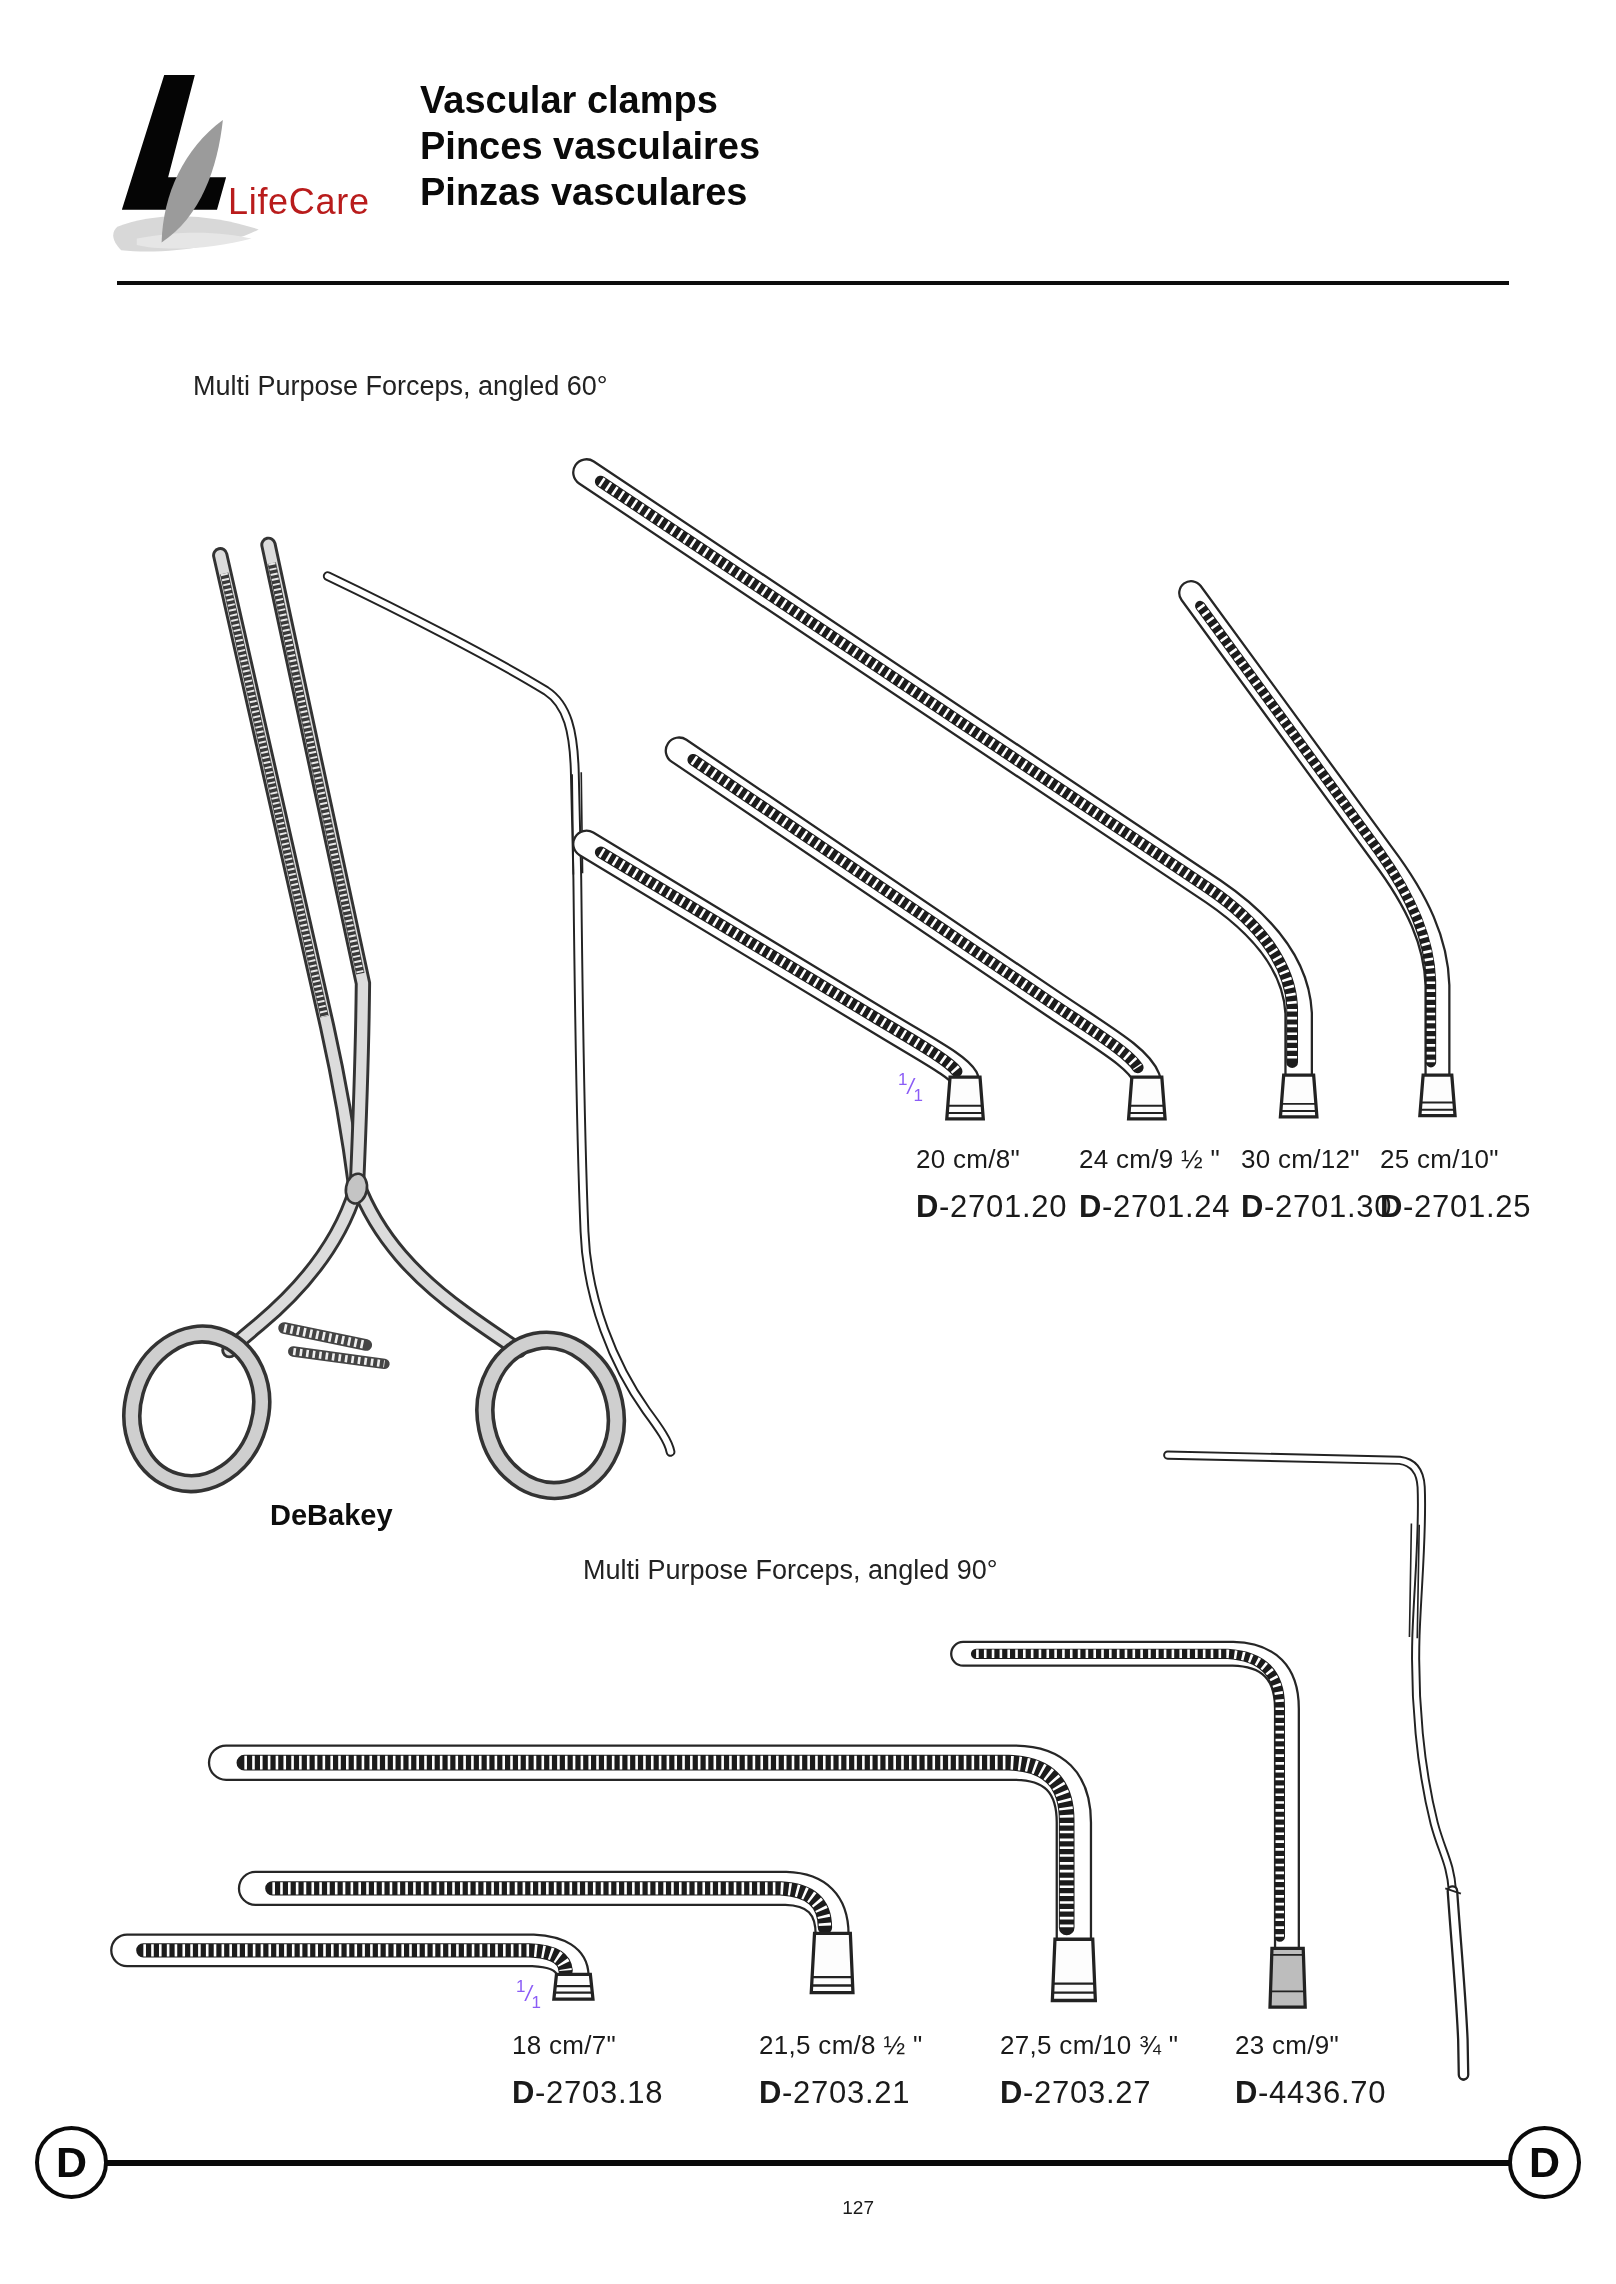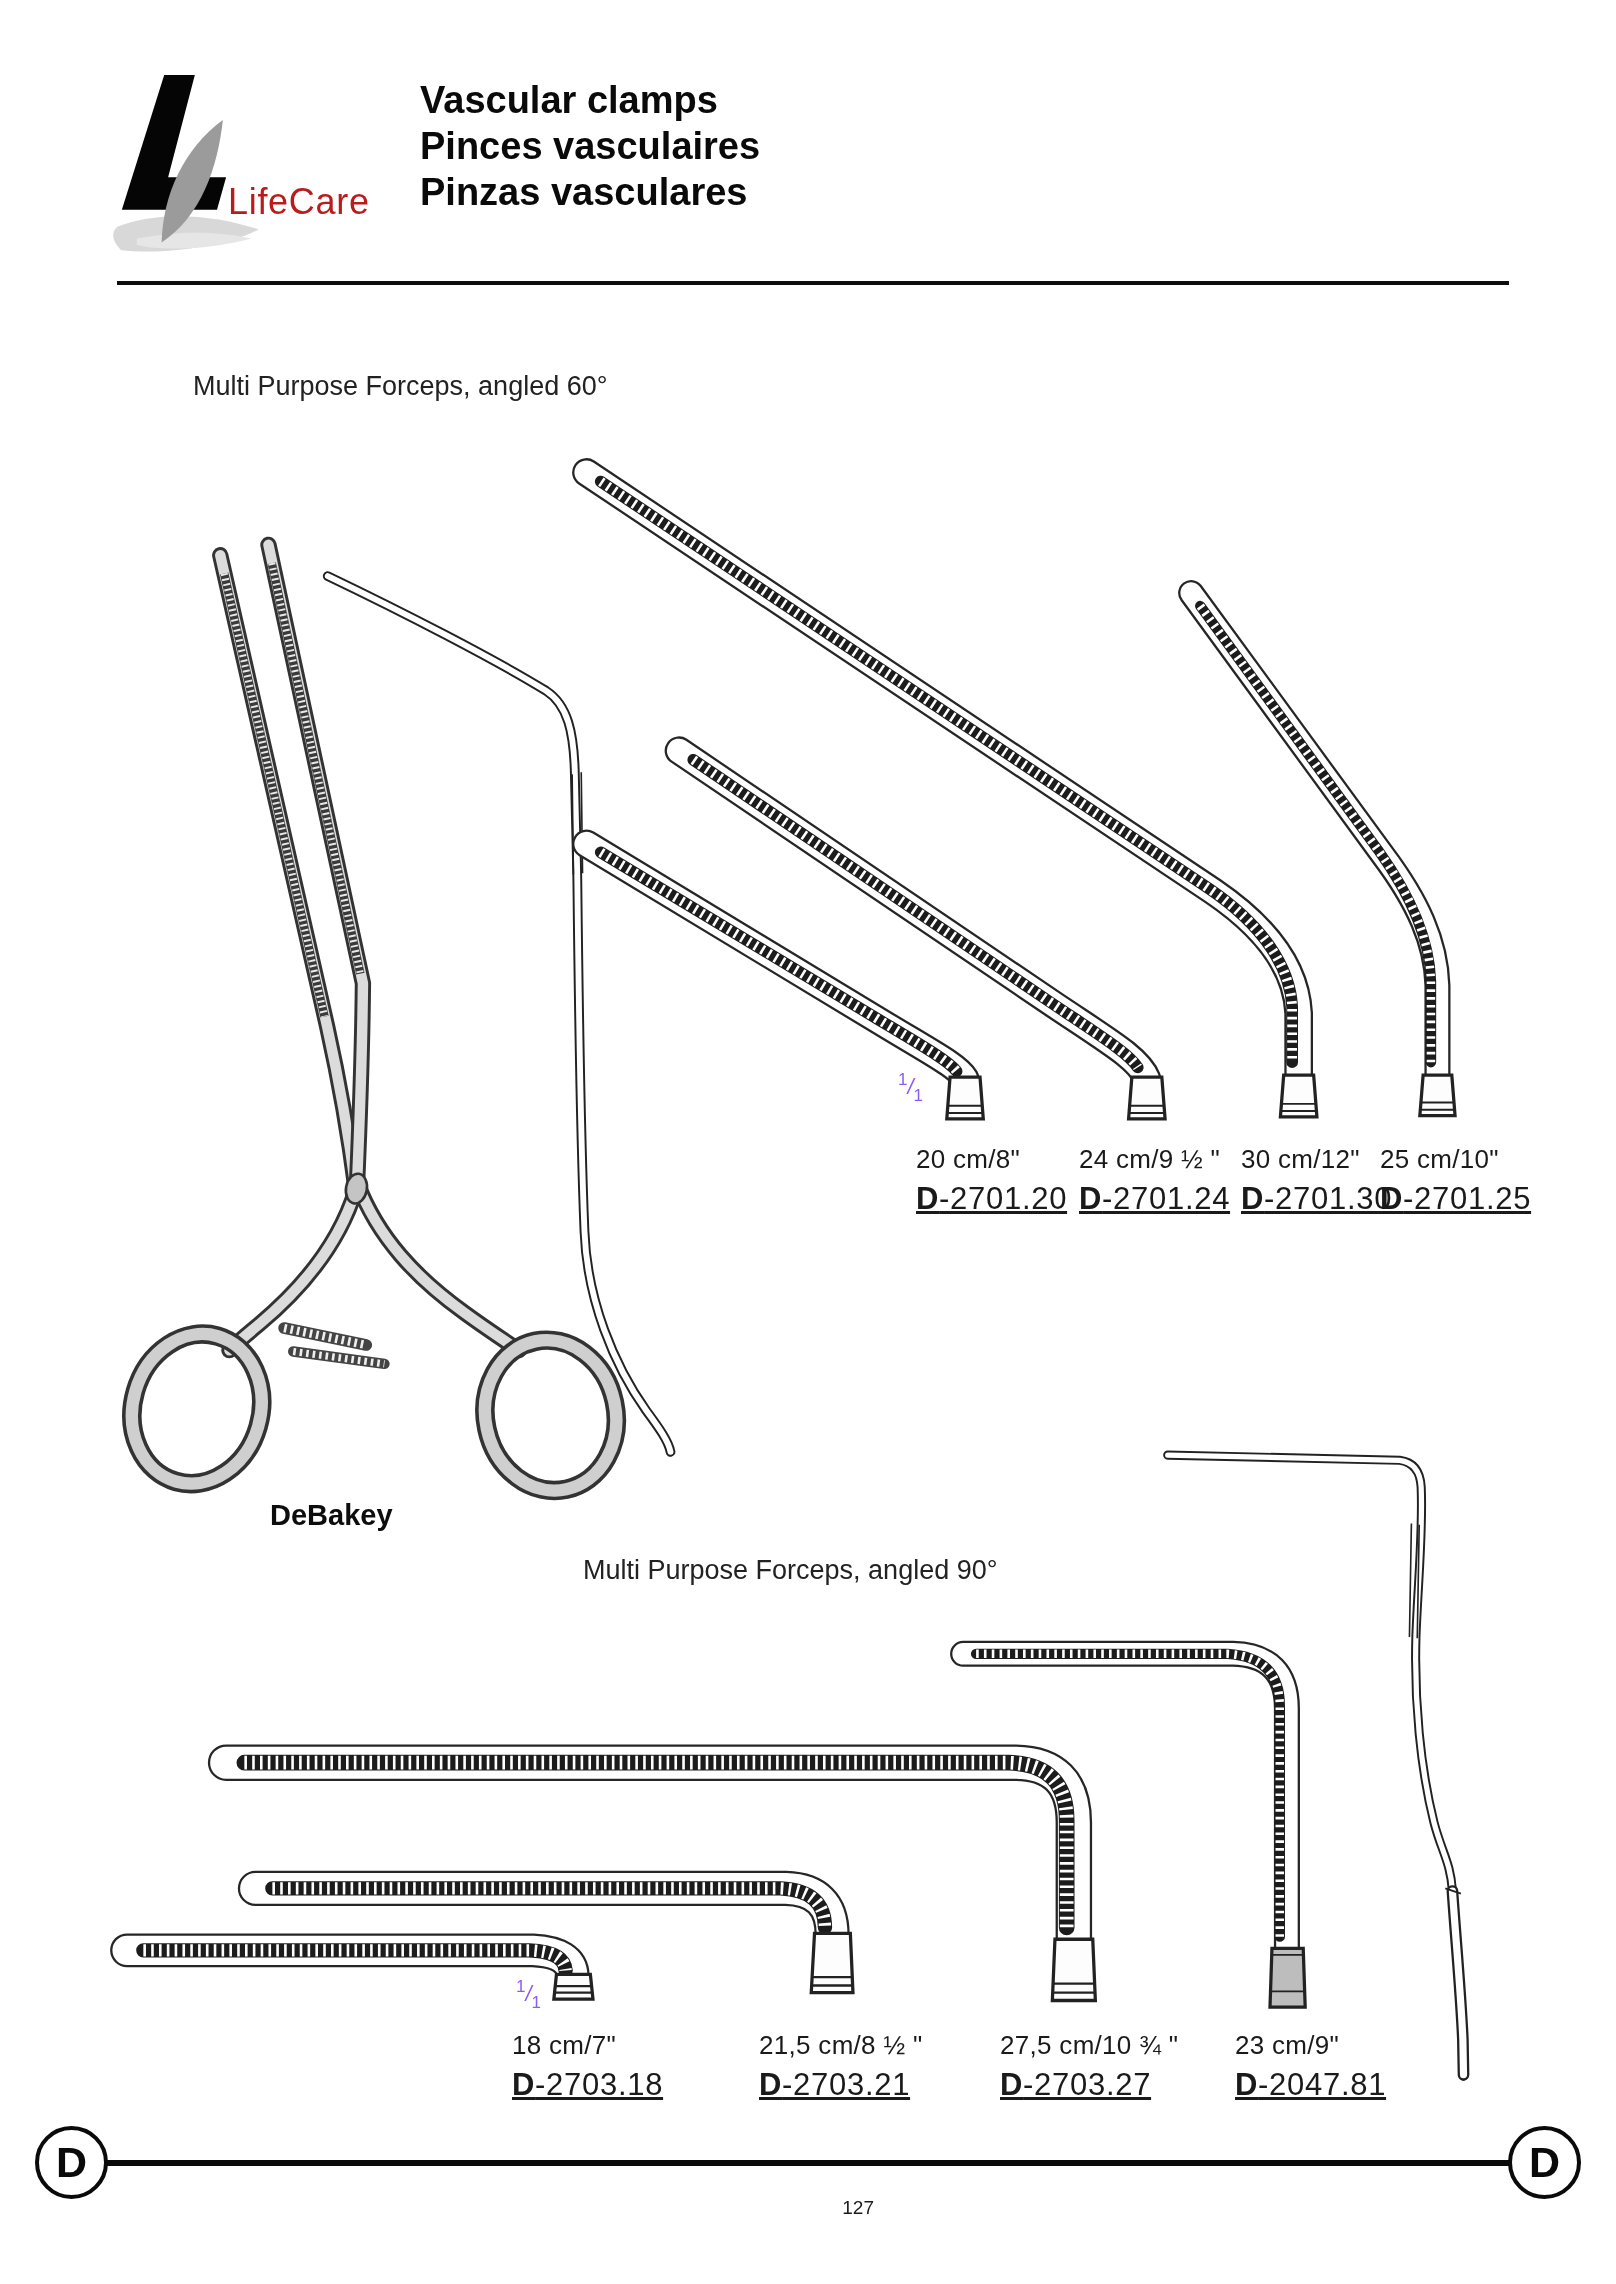--- a/index.html
+++ b/index.html
@@ -14,21 +14,21 @@
   .header-rule { left:117px; top:281px; width:1392px; height:3.9px; background:#0d0d0d; }
 
   .section-label { font-size:27px; color:#222; }
   .sec1 { left:164px; top:371px;margin-left:29px; }
   .sec2 { left:583px; top:1555px; }
   .eponym { left:270px; top:1499px; font-size:29px; font-weight:700; color:#0d0d0d; }
 
   
   .plabel { width:235px; color:#1a1a1a; }
   .psize { font-size:26px; letter-spacing:0.3px; }
-  .pcode { font-size:31px; margin-top:6px; letter-spacing:0.7px;text-decoration:underline; }
+  .pcode { font-size:31px; margin-top:14px; letter-spacing:0.7px; }
   .pcode::first-letter { font-weight:700; }
 
   
   .frac { font-size:19.5px; color:#8b5cf6; }
   .frac .n { display:inline-block; transform:translateY(-9px); font-size:17px; }
   .frac .s { font-size:22px; font-style:italic; }
   .frac .d { display:inline-block; transform:translateY(6.5px); font-size:17px; }
 
   
   .footer-rule { left:72px; top:2160px; width:1473px; height:5.9px; background:#0a0a0a; }
@@ -214,21 +214,21 @@
   <div class="abs plabel" style="left:759px; top:2030px;">
     <div class="psize">21,5 cm/8 ½ "</div>
     <div class="pcode">D-2703.21</div>
   </div>
   <div class="abs plabel" style="left:1000px; top:2030px;">
     <div class="psize">27,5 cm/10 ¾ "</div>
     <div class="pcode">D-2703.27</div>
   </div>
   <div class="abs plabel" style="left:1235px; top:2030px;">
     <div class="psize">23 cm/9"</div>
-    <div class="pcode">D-2047.81</div>
+    <div class="pcode">D-4436.70</div>
   </div>
 
   <div class="abs footer-rule"></div>
   <div class="abs tab-circle tab-left">D</div>
   <div class="abs tab-circle tab-right">D</div>
   <div class="abs page-num">127</div>
 
 </div>
 
 

